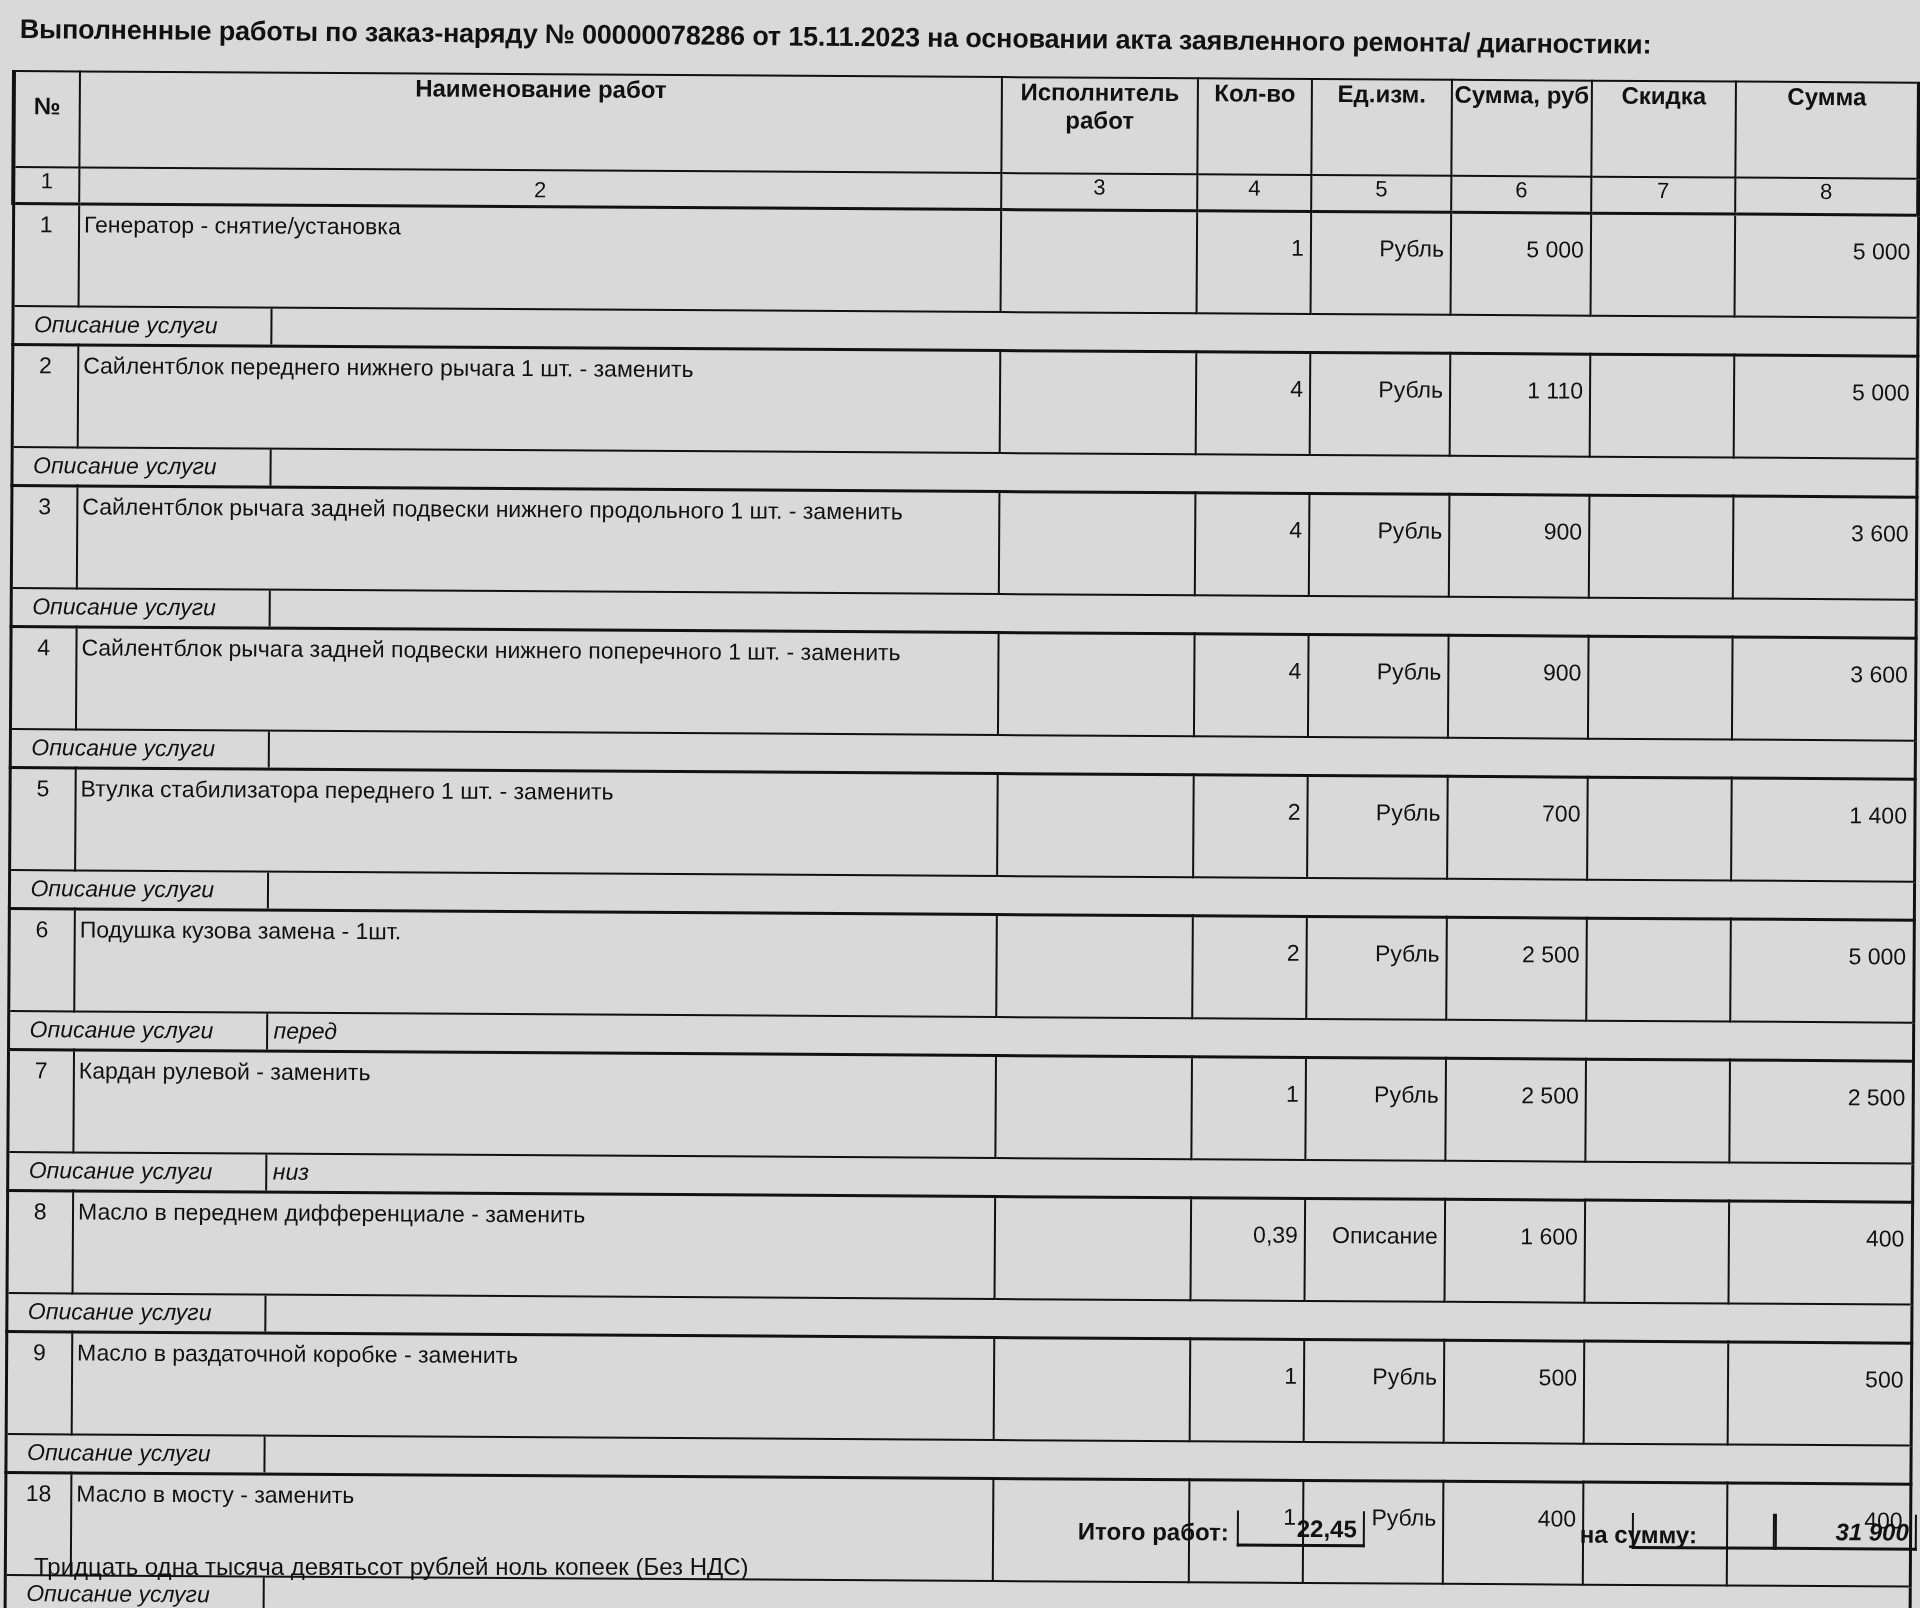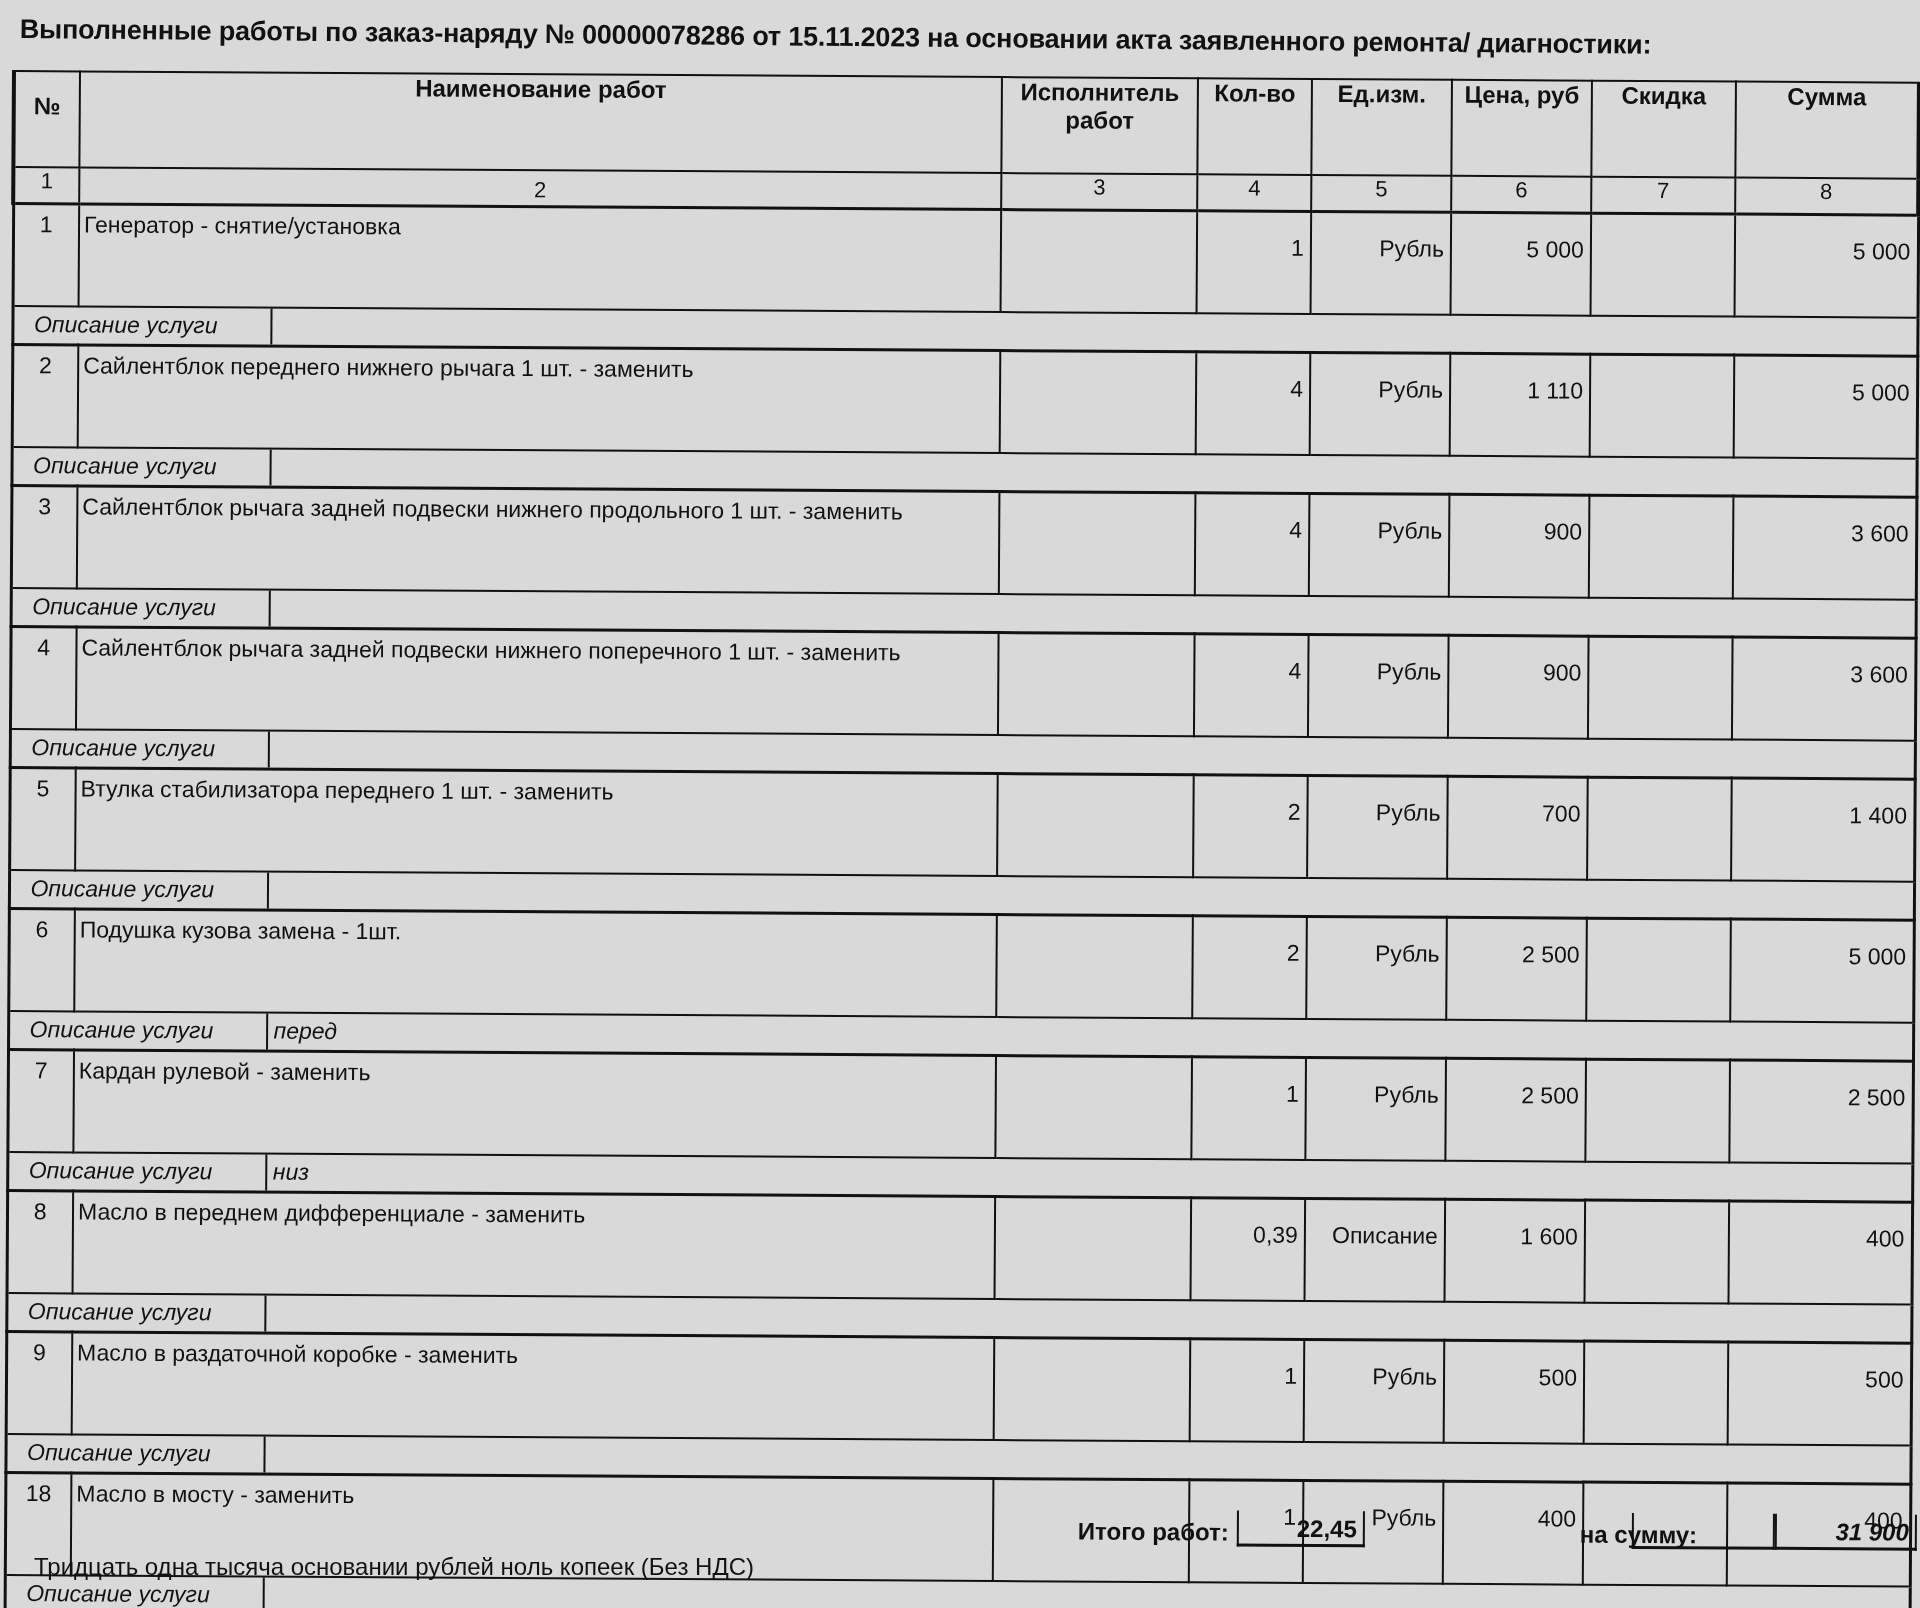--- a/index.html
+++ b/index.html
@@ -153,21 +153,21 @@
       <col style="width:144px">
       <col style="width:183px">
     </colgroup>
     <thead>
       <tr class="hdr">
         <th class="no-col">№</th>
         <th>Наименование работ</th>
         <th>Исполнитель работ</th>
         <th>Кол-во</th>
         <th>Ед.изм.</th>
-        <th>Цена, руб</th>
+        <th>Сумма, руб</th>
         <th>Скидка</th>
         <th>Сумма</th>
       </tr>
       <tr class="colnums">
         <td>1</td>
         <td class="name-num">2</td>
         <td>3</td>
         <td>4</td>
         <td>5</td>
         <td>6</td>
@@ -372,13 +372,13 @@
 </div>
 
 <div class="totals">
   <span class="lbl" style="left:1078px;">Итого работ:</span>
   <div class="box" style="left:1237px;width:128px;">22,45</div>
   <span class="lbl" style="left:1580px;">на сумму:</span>
   <div class="box" style="left:1632px;width:143px;"></div>
   <div class="box" style="left:1775px;width:142px;font-style:italic;">31 900</div>
 </div>
 
-<div class="amount-words">Тридцать одна тысяча основании рублей ноль копеек (Без НДС)</div>
+<div class="amount-words">Тридцать одна тысяча девятьсот рублей ноль копеек (Без НДС)</div>
 
 </body></html>

